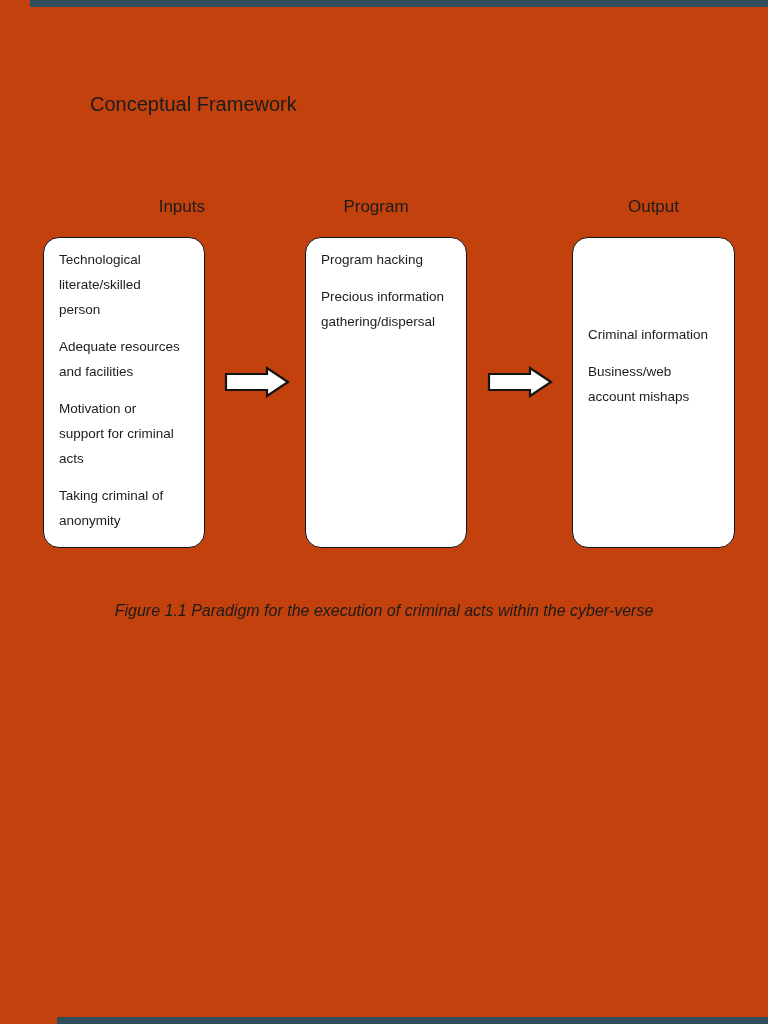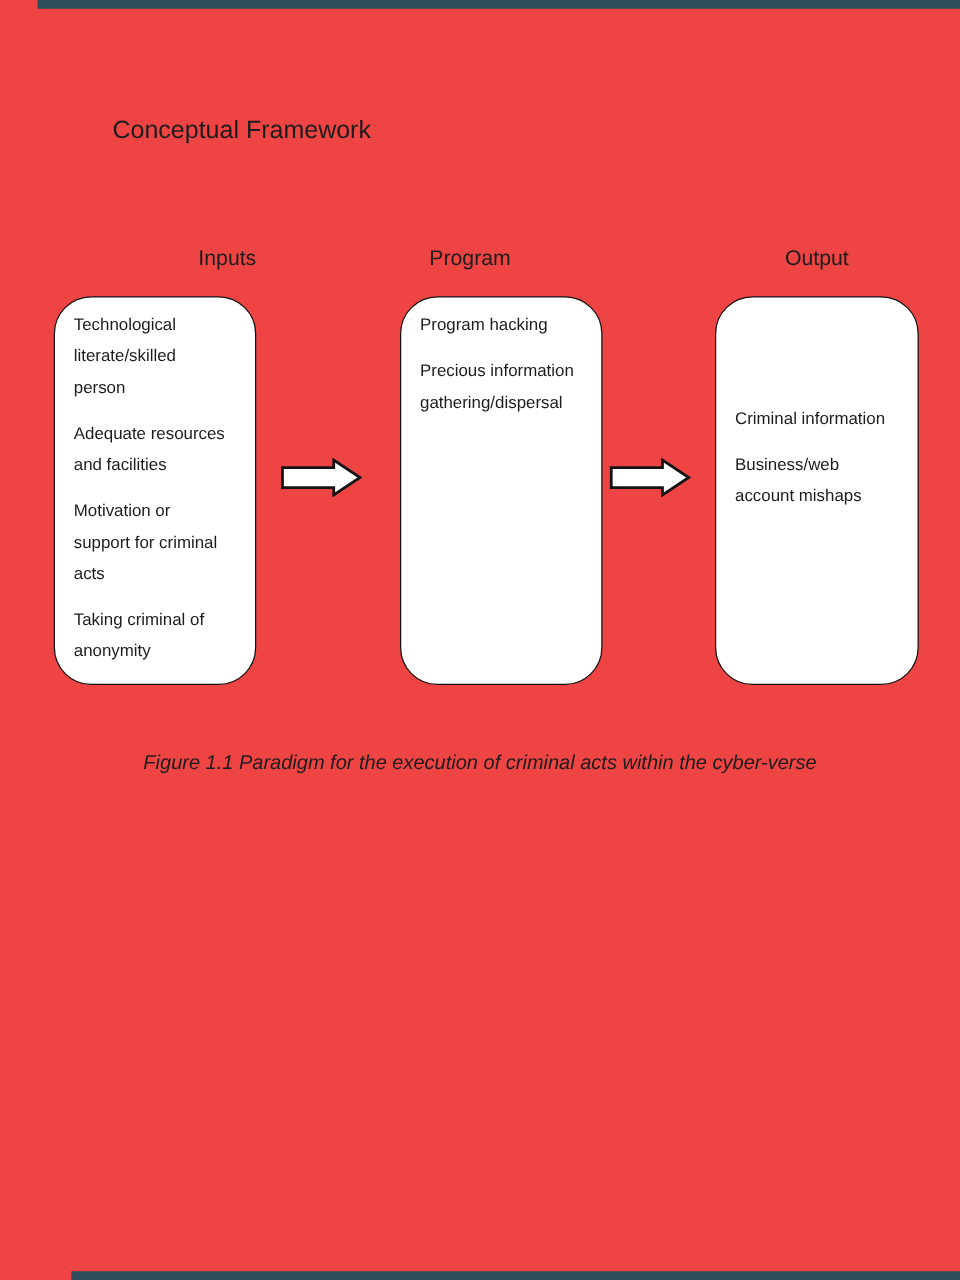--- a/index.html
+++ b/index.html
@@ -4,21 +4,21 @@
 <style>
   * { margin: 0; padding: 0; box-sizing: border-box; }
   html, body {
     width: 768px; height: 1024px;
     background: #ffffff;
     font-family: "Liberation Sans", "DejaVu Sans", sans-serif;
     color: #1c1c1c;
     overflow: hidden;
     position: relative;
   }
-  .page { position: absolute; inset: 0; background: #ef4444; }
+  .page { position: absolute; inset: 0; background: #c2410c; }
 
   .edge-bar { position: absolute; background: #2f4d5a; }
   .edge-bar.top { top: 0; left: 30px; right: 0; height: 7px; }
   .edge-bar.bottom { bottom: 0; left: 57px; right: 0; height: 7px; }
 
   .doc-title {
     position: absolute;
     left: 90px; top: 92px;
     font-size: 20px;
     line-height: 24px;
@@ -35,26 +35,26 @@
   }
   .col-header.inputs  { left: 43px;  width: 162px; text-align: right; }
   .col-header.process { left: 295px; width: 162px; }
   .col-header.output  { left: 572px; width: 163px; }
 
   .flow-box {
     position: absolute;
     top: 237px;
     height: 311px;
     border: 1.5px solid #141414;
-    border-radius: 30px;
+    border-radius: 16px;
     background: #ffffff;
     padding: 9px 10px 0 15px;
   }
   .flow-box.inputs  { left: 43px;  width: 162px; }
-  .flow-box.process { left: 320px; width: 162px; }
+  .flow-box.process { left: 305px; width: 162px; }
   .flow-box.output  { left: 572px; width: 163px; padding-top: 84px; }
 
   .flow-item {
     font-size: 13.5px;
     line-height: 25px;
     margin-bottom: 12px;
     white-space: pre-line;
     color: #1c1c1c;
   }
 

